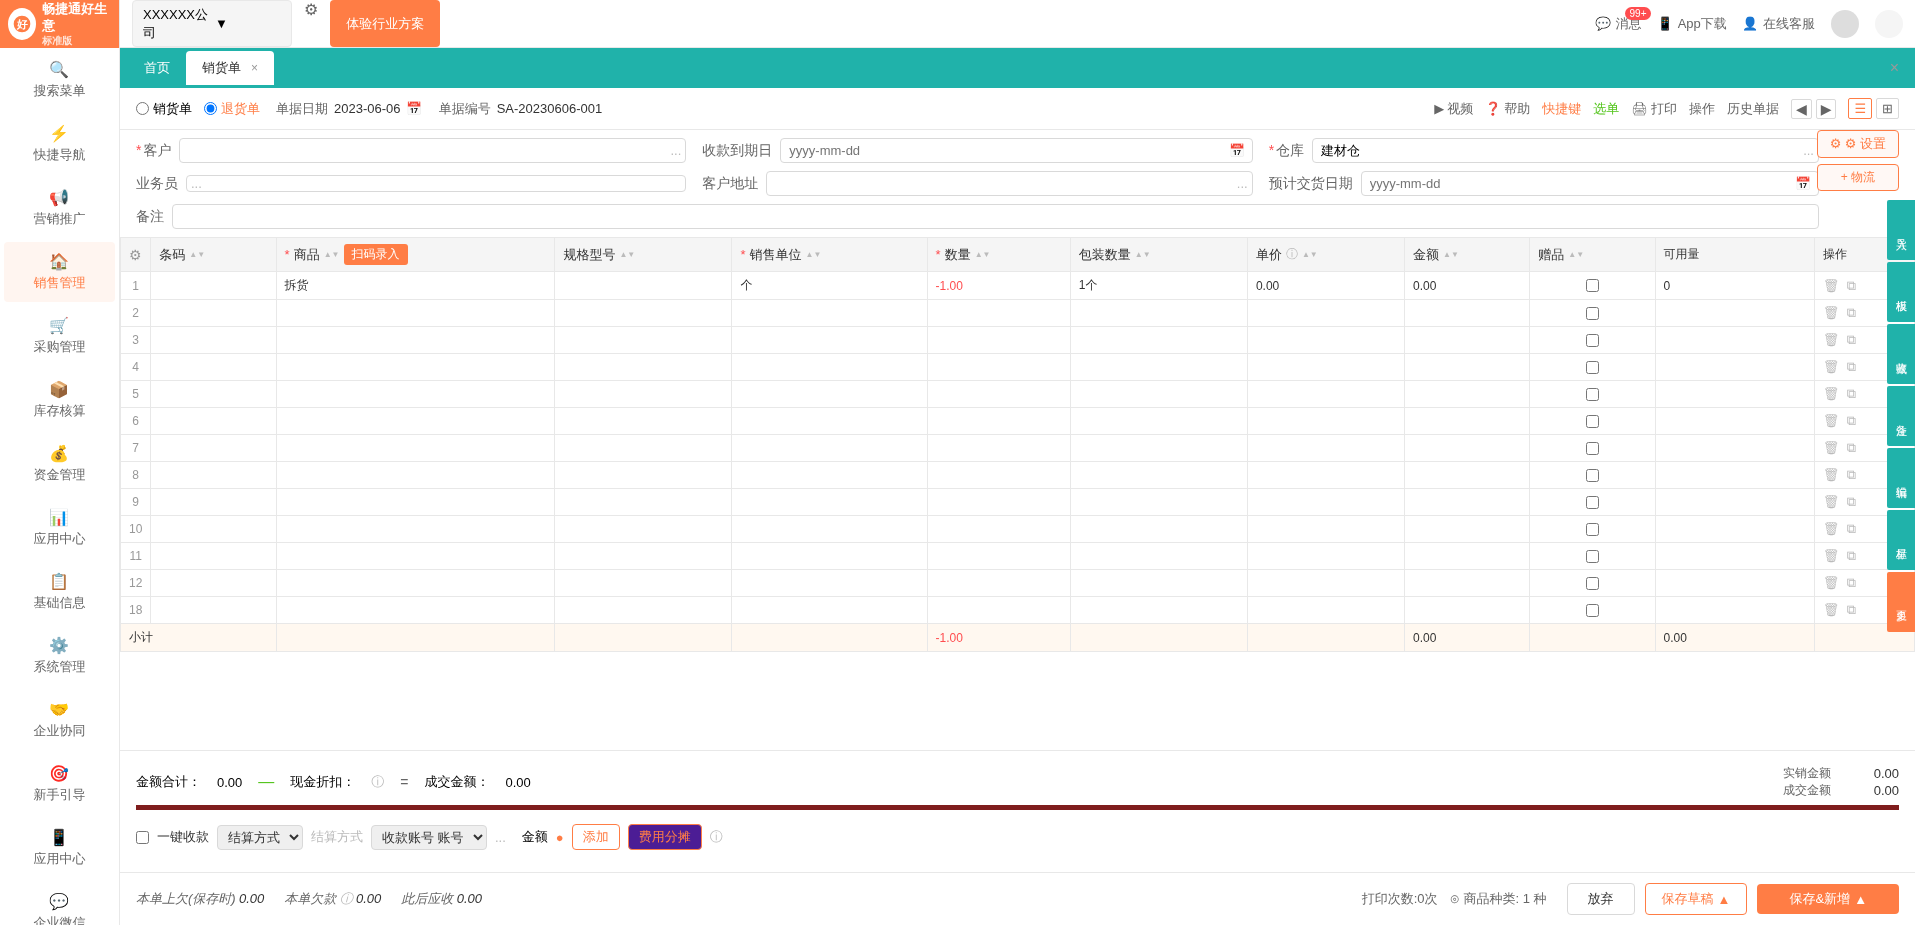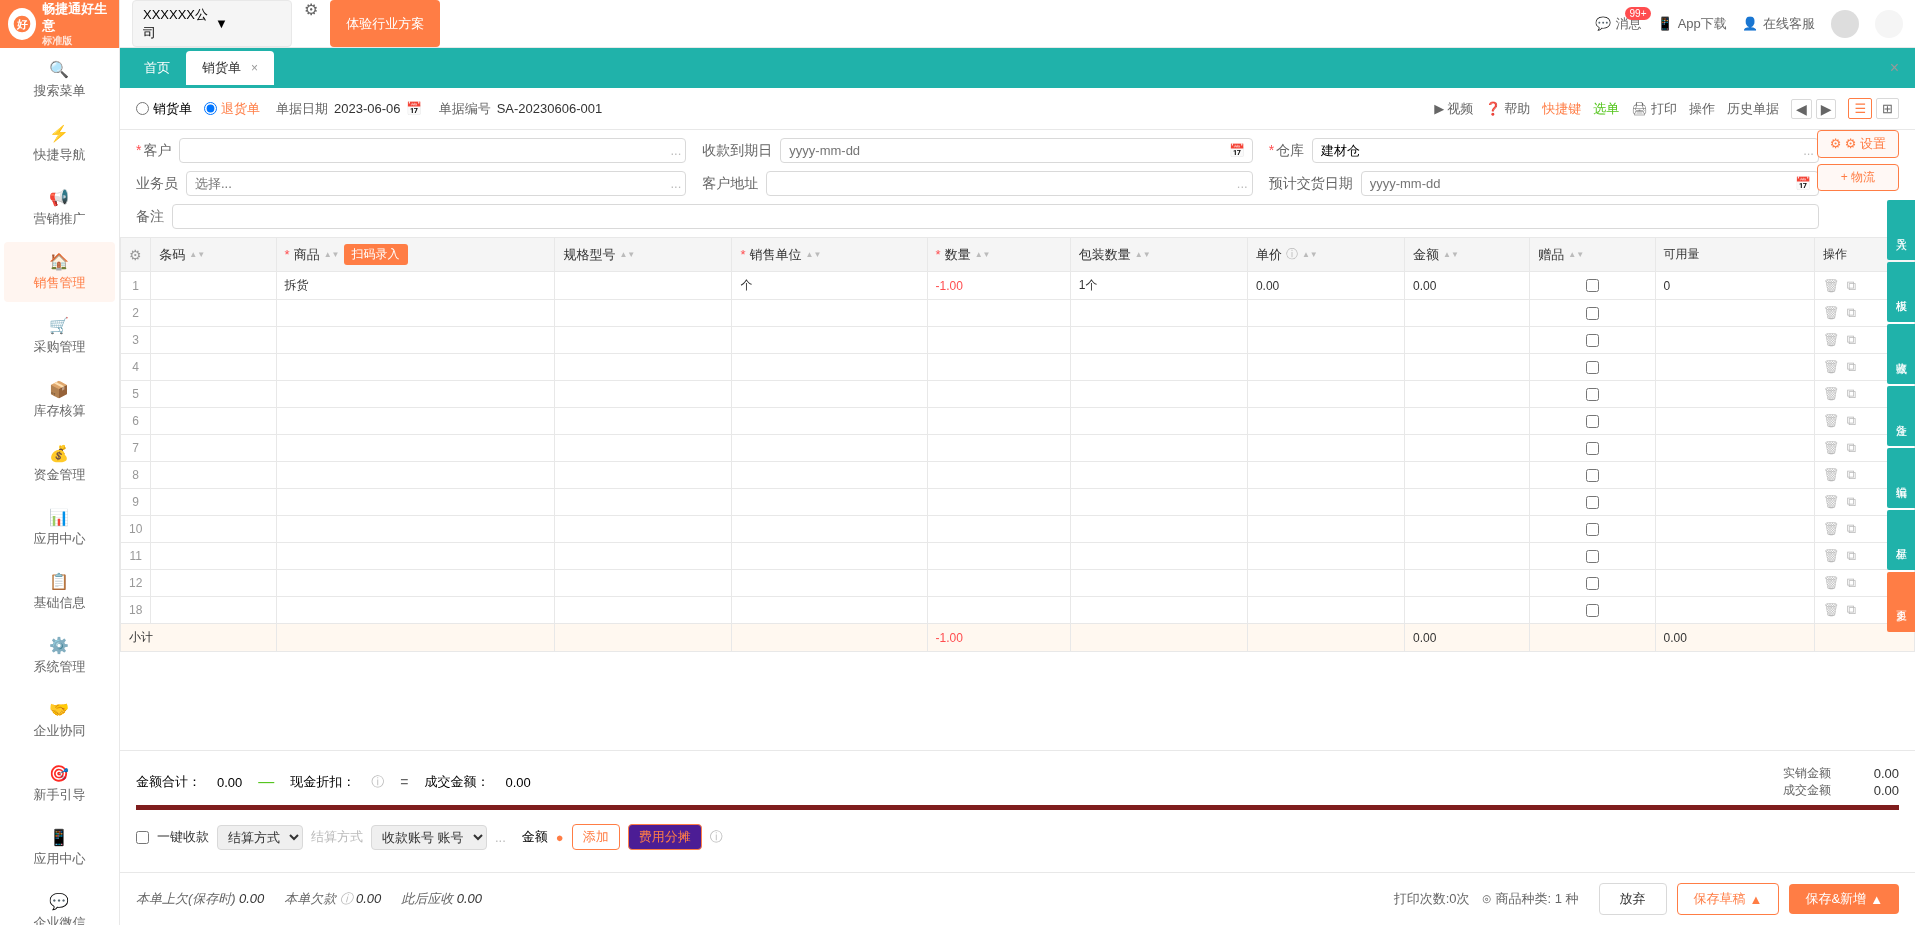--- a/index.html
+++ b/index.html
@@ -92,21 +92,21 @@
     .summary-value { color: #333; font-weight: 500; min-width: 60px; text-align: right; }
 
     
     .bottom-bar { background: #fff; border-top: 1px solid #e8e8e8; padding: 10px 16px; display: flex; align-items: center; gap: 20px; flex-shrink: 0; }
     .bottom-stats { display: flex; gap: 20px; flex: 1; }
     .stat-item { color: #666; font-size: 12px; font-style: italic; }
     .stat-item .stat-val { color: #333; font-weight: 500; }
     .bottom-actions { display: flex; gap: 10px; align-items: center; }
     .btn-discard { border: 1px solid #d9d9d9; background: #fff; color: #333; border-radius: 4px; padding: 6px 20px; cursor: pointer; }
     .btn-save-draft { border: 1px solid #ff7d45; background: #fff; color: #ff7d45; border-radius: 4px; padding: 6px 16px; cursor: pointer; display: flex; align-items: center; gap: 4px; }
-    .btn-save-new { background: #ff7d45; color: #fff; border: none; border-radius: 4px; padding: 6px 16px; cursor: pointer; display: flex; align-items: center; gap: 4px; }
+    .btn-save-new { background: #ff7d45; color: #fff; border: none; border-radius: 4px; padding: 6px 32px; cursor: pointer; display: flex; align-items: center; gap: 4px; }
 
     
     .checkbox-cell { display: flex; align-items: center; justify-content: center; }
     .config-btn { border: 1px solid #ff7d45; background: #fff8f5; color: #ff7d45; border-radius: 4px; padding: 4px 12px; cursor: pointer; font-size: 12px; }
     .logistics-btn { border: 1px solid #ff7d45; background: #fff8f5; color: #ff7d45; border-radius: 4px; padding: 4px 12px; cursor: pointer; font-size: 12px; }
 
     .minus-icon { color: #52c41a; font-size: 16px; }
     .equals-icon { color: #666; font-size: 14px; }
 
     .top-close-btn { margin-left: auto; color: #999; cursor: pointer; font-size: 16px; padding: 0 8px; }
@@ -312,21 +312,20 @@
           <span class="form-label required">仓库</span>
           <div class="form-input-wrapper" style="flex:1;">
             <input type="text" value="建材仓" style="border: none; outline: none; padding: 4px 8px; flex: 1 1 0%; background: transparent;">
             <span class="form-input-dots">...</span>
           </div>
         </div>
 
         <div class="form-row">
           <span class="form-label">业务员</span>
           <div class="form-input-wrapper" style="flex:1;">
-            <input type="text" placeholder="选择..." style="border: none; outline: none; padding: 4px 8px; flex: 1 1 0%; background: transparent; color: rgb(187, 187, 187);">
             <span class="form-input-dots">...</span>
           </div>
         </div>
         <div class="form-row">
           <span class="form-label">客户地址</span>
           <div class="form-input-wrapper" style="flex:1;">
             <input type="text" style="border: none; outline: none; padding: 4px 8px; flex: 1 1 0%; background: transparent;">
             <span class="form-input-dots">...</span>
           </div>
         </div>

